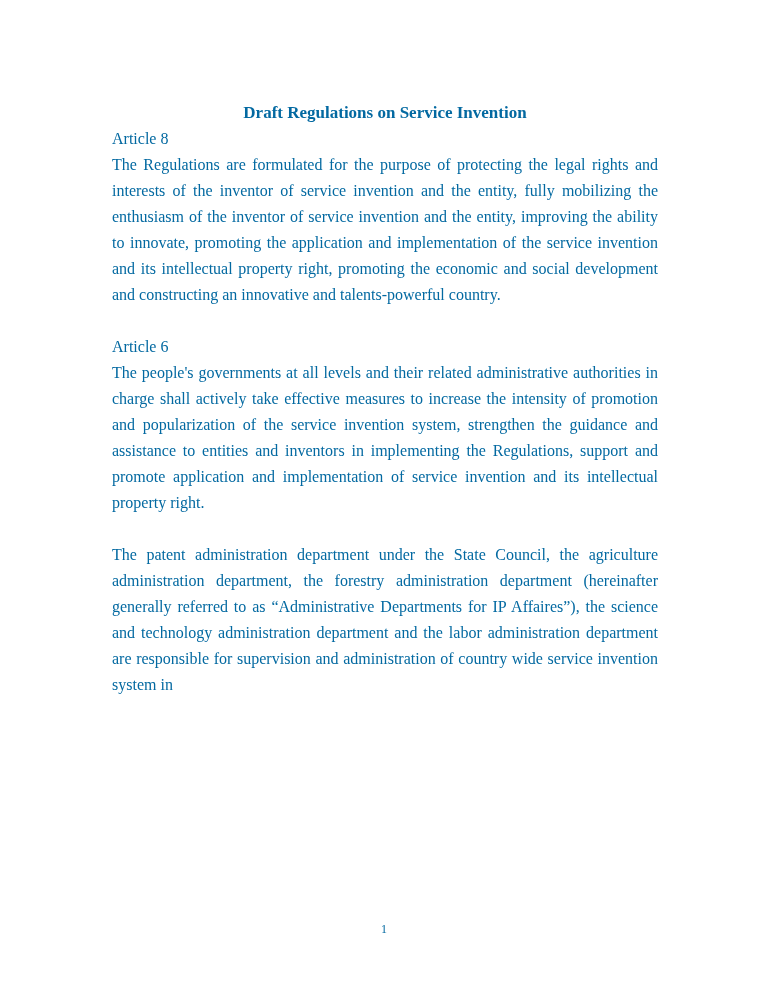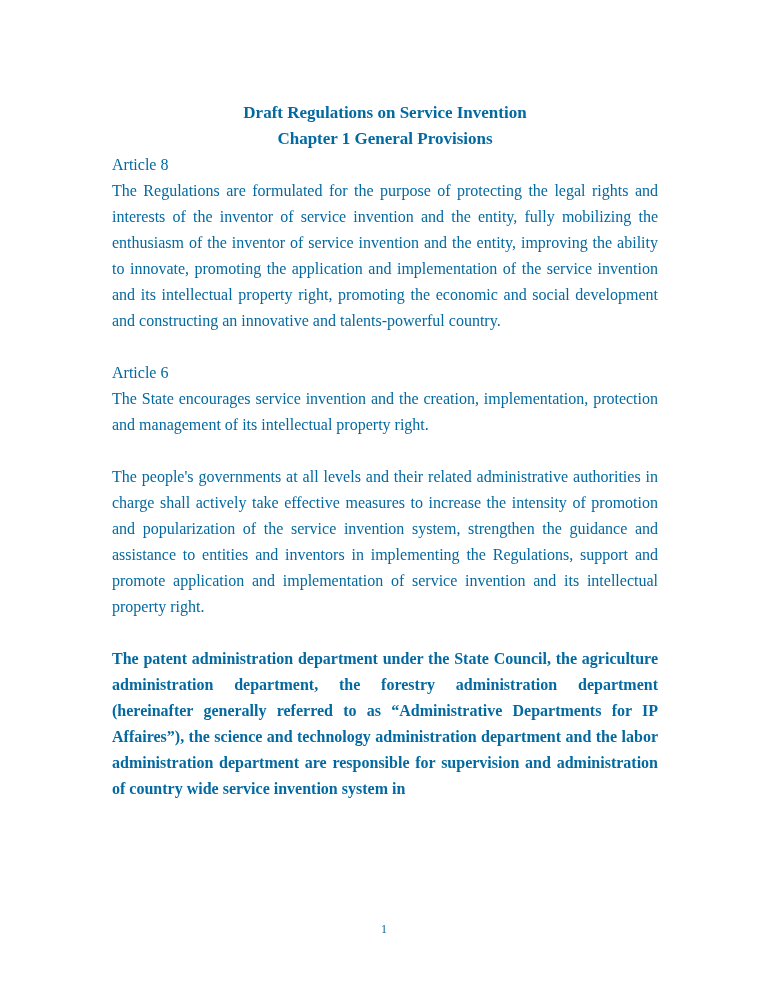--- a/index.html
+++ b/index.html
@@ -46,47 +46,44 @@
   .article-label {
     margin: 0;
   }
   .para {
     margin: 0 0 26px 0;
     text-align: justify;
     text-justify: inter-word;
   }
   .para:last-of-type {
     margin-bottom: 0;
-    font-weight: bold;
   }
   .page-number {
     position: absolute;
     bottom: 58px;
     left: 0;
     width: 100%;
     text-align: center;
     font-size: 12px;
     line-height: 14px;
   }
 </style>
 </head>
 <body>
 
 <div class="page">
   <div class="content">
 
     <p class="doc-title">Draft Regulations on Service Invention</p>
 
-    <p class="chapter-heading">Chapter 1 General Provisions</p>
 
     <p class="article-label">Article 8</p>
     <p class="para">The Regulations are formulated for the purpose of protecting the legal rights and interests of the inventor of service invention and the entity, fully mobilizing the enthusiasm of the inventor of service invention and the entity, improving the ability to innovate, promoting the application and implementation of the service invention and its intellectual property right, promoting the economic and social development and constructing an innovative and talents-powerful country.</p>
 
     <p class="article-label">Article 6</p>
-    <p class="para">The State encourages service invention and the creation, implementation, protection and management of its intellectual property right.</p>
     <p class="para">The people's governments at all levels and their related administrative authorities in charge shall actively take effective measures to increase the intensity of promotion and popularization of the service invention system, strengthen the guidance and assistance to entities and inventors in implementing the Regulations, support and promote application and implementation of service invention and its intellectual property right.</p>
 
     <p class="para">The patent administration department under the State Council, the agriculture administration department, the forestry administration department (hereinafter generally referred to as “Administrative Departments for IP Affaires”), the science and technology administration department and the labor administration department are responsible for supervision and administration of country wide service invention system in</p>
 
   </div>
 
   <div class="page-number">1</div>
 </div>
 
 </body></html>

